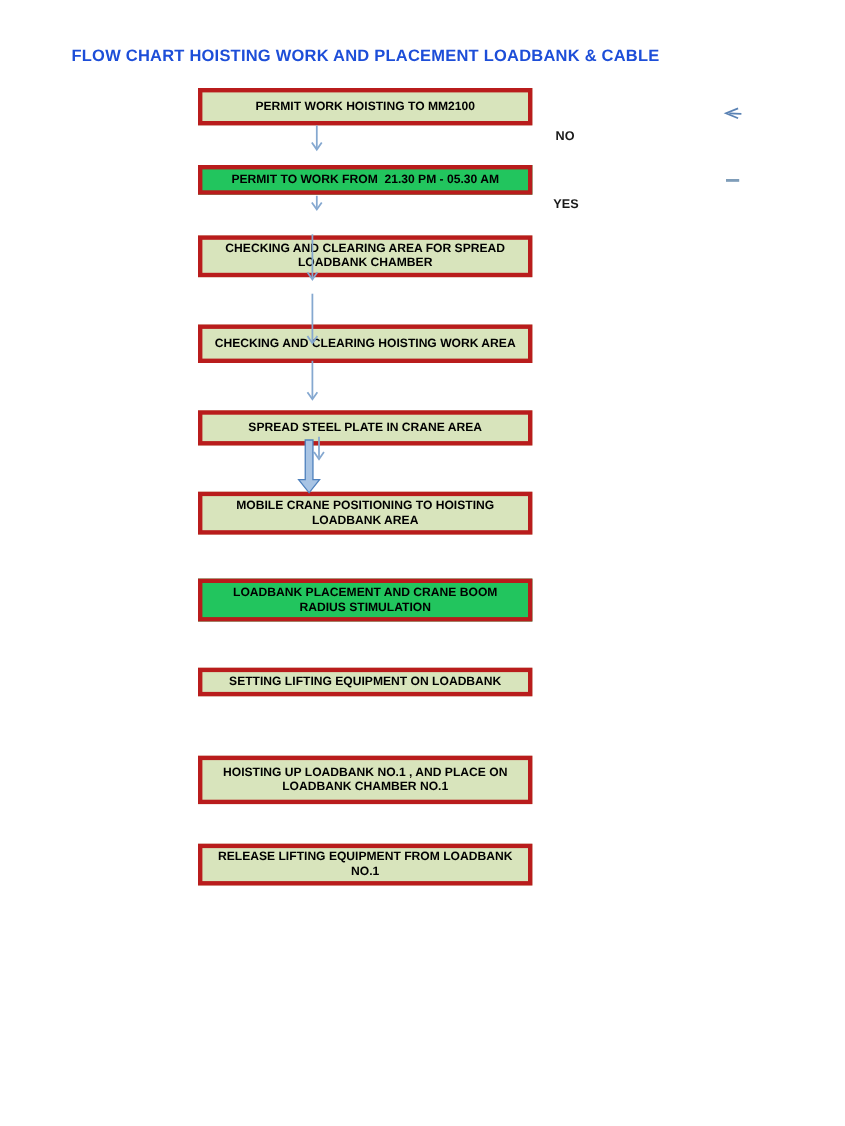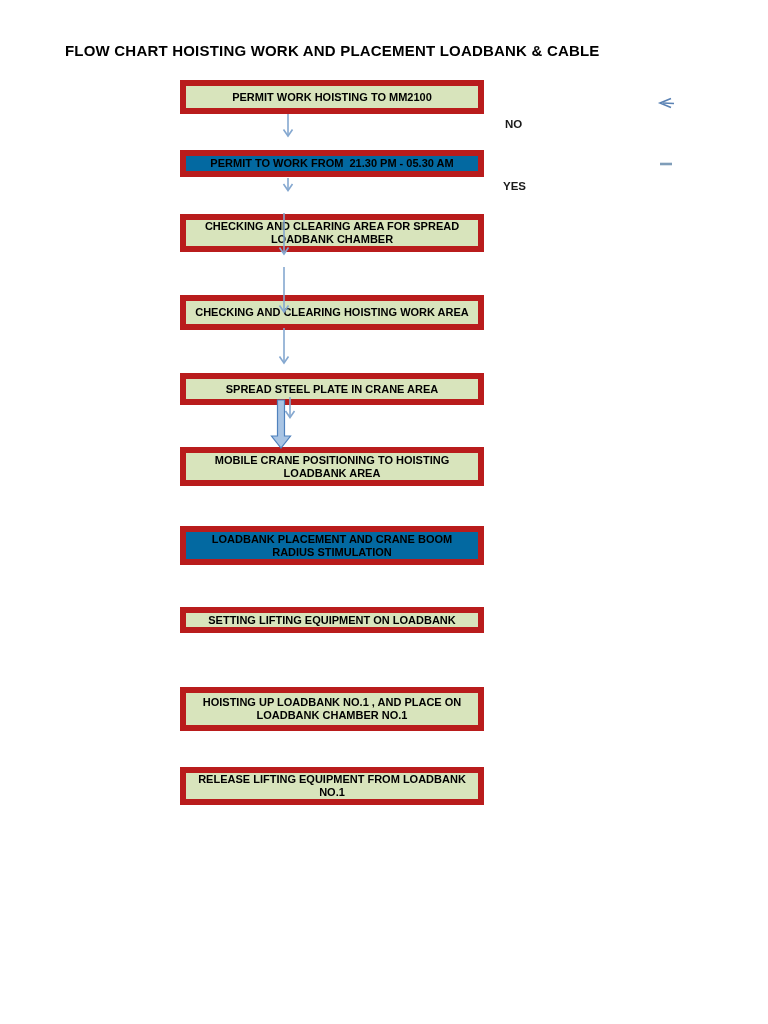--- a/index.html
+++ b/index.html
@@ -5,36 +5,36 @@
   html,body{margin:0;padding:0;background:#ffffff;}
   #page{
     position:relative;
     width:768px;height:1024px;
     background:#ffffff;
     overflow:hidden;
     font-family:"Liberation Sans","DejaVu Sans",sans-serif;
   }
   .doc-title{
     position:absolute;left:65px;top:42px;width:640px;
-    font-size:15px;font-weight:bold;color:#000000;
+    font-size:15px;font-weight:bold;color:#1d4ed8;
     letter-spacing:0.2px;white-space:nowrap;
   }
   .flow-box{
     position:absolute;left:180px;width:304px;
     box-sizing:border-box;
-    border:6px solid #b91c1c;
+    border:4px solid #b91c1c;
     display:flex;align-items:center;justify-content:center;
     text-align:center;
     font-size:11px;font-weight:bold;color:#000000;
     line-height:13px;
     white-space:pre-wrap;
     padding:2px 8px;
   }
   .flow-box.green{background:#d8e4bc;}
-  .flow-box.blue{background:#0369a1;}
+  .flow-box.blue{background:#22c55e;}
   .decision-label{
     position:absolute;
     font-size:11.5px;font-weight:bold;color:#1a1a1a;
   }
   #label-no{left:505px;top:118px;}
   #label-yes{left:503px;top:180px;}
   #arrow-layer{
     position:absolute;left:0;top:0;z-index:5;
     pointer-events:none;
   }

